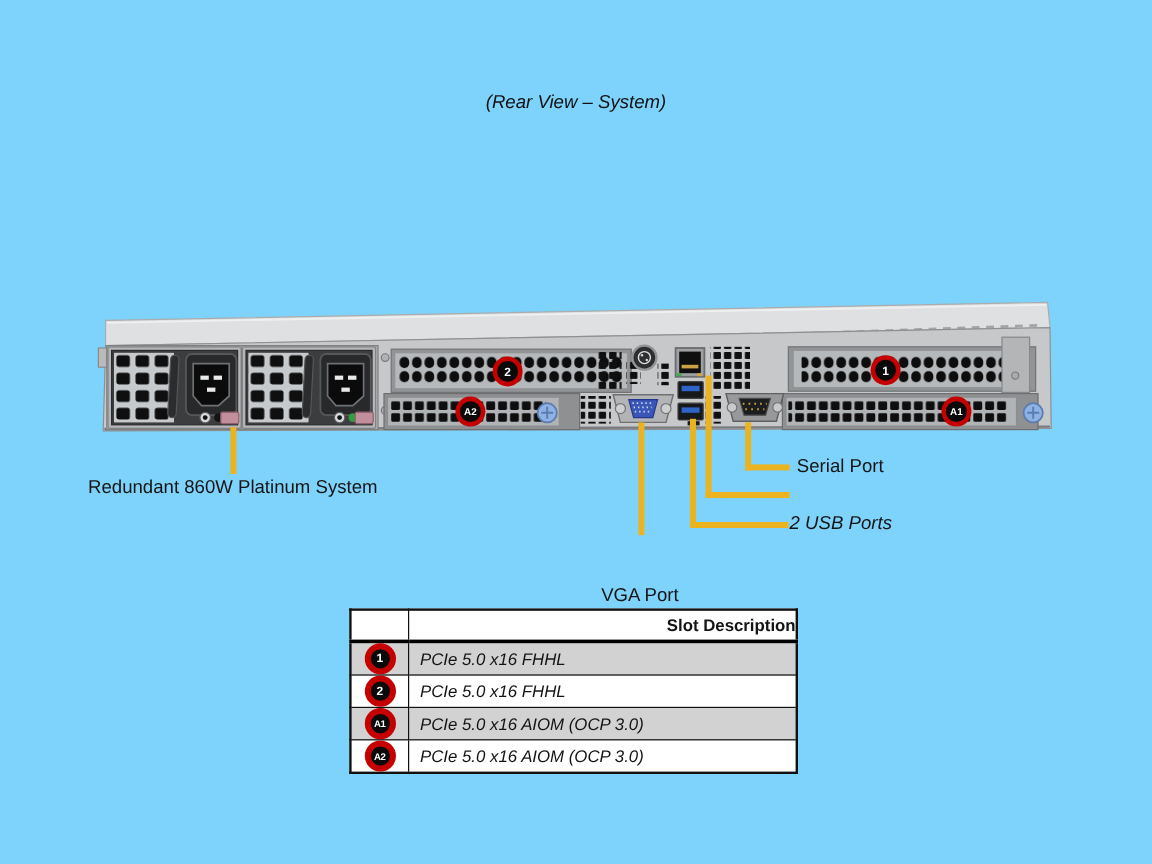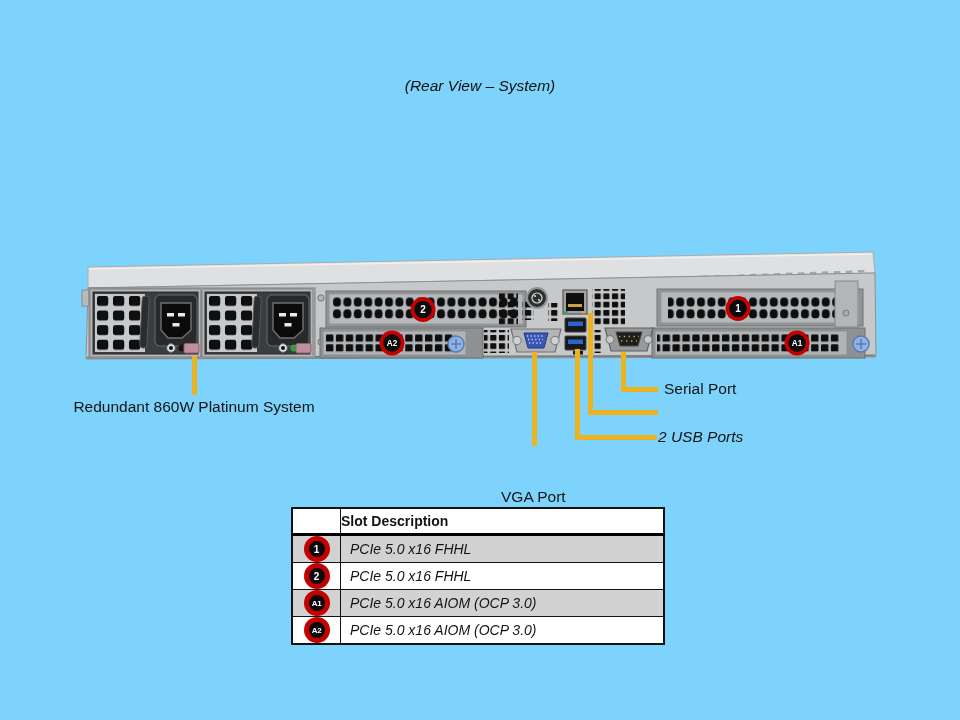--- a/index.html
+++ b/index.html
@@ -21,21 +21,21 @@
   .lbl-psu{left:52px;top:396px;width:284px;text-align:center;line-height:21px;white-space:normal;}
   .lbl-vga{left:501px;top:449px;margin-top:39px;}
   .lbl-serial{left:664px;top:380px;}
   .lbl-ipmi{left:663px;top:404px;}
   .lbl-usb{left:658px;top:428px;font-style:italic;}
   .red-ast{color:#CC0000;}
   .slot-table{position:absolute;left:291px;top:507px;}
   .slot-table table{border-collapse:collapse;border:2px solid #111;background:#fff;}
   .slot-table th,.slot-table td{border:1px solid #111;padding:0;}
   .slot-table thead th{border-bottom:3px solid #000;height:24px;font-size:14px;font-weight:bold;
-                       text-align:left;}
+                       text-align:right;}
   .col-badge{width:47px;}
   .col-desc{width:322px;}
   .slot-table td{height:26px;font-size:14px;}
   .slot-table td.desc{padding-left:9px;font-style:italic;}
   .slot-table td.bcell{text-align:center;vertical-align:middle;}
   .row-gray{background:#d2d2d2;}
   .tbadge{display:inline-flex;width:16px;height:16px;border-radius:50%;background:#0a0a0a;
           border:5px solid #C40000;color:#fff;font-size:10px;font-weight:bold;
           align-items:center;justify-content:center;vertical-align:middle;}
   .tbadge.sm{font-size:8px;letter-spacing:-0.3px;}

